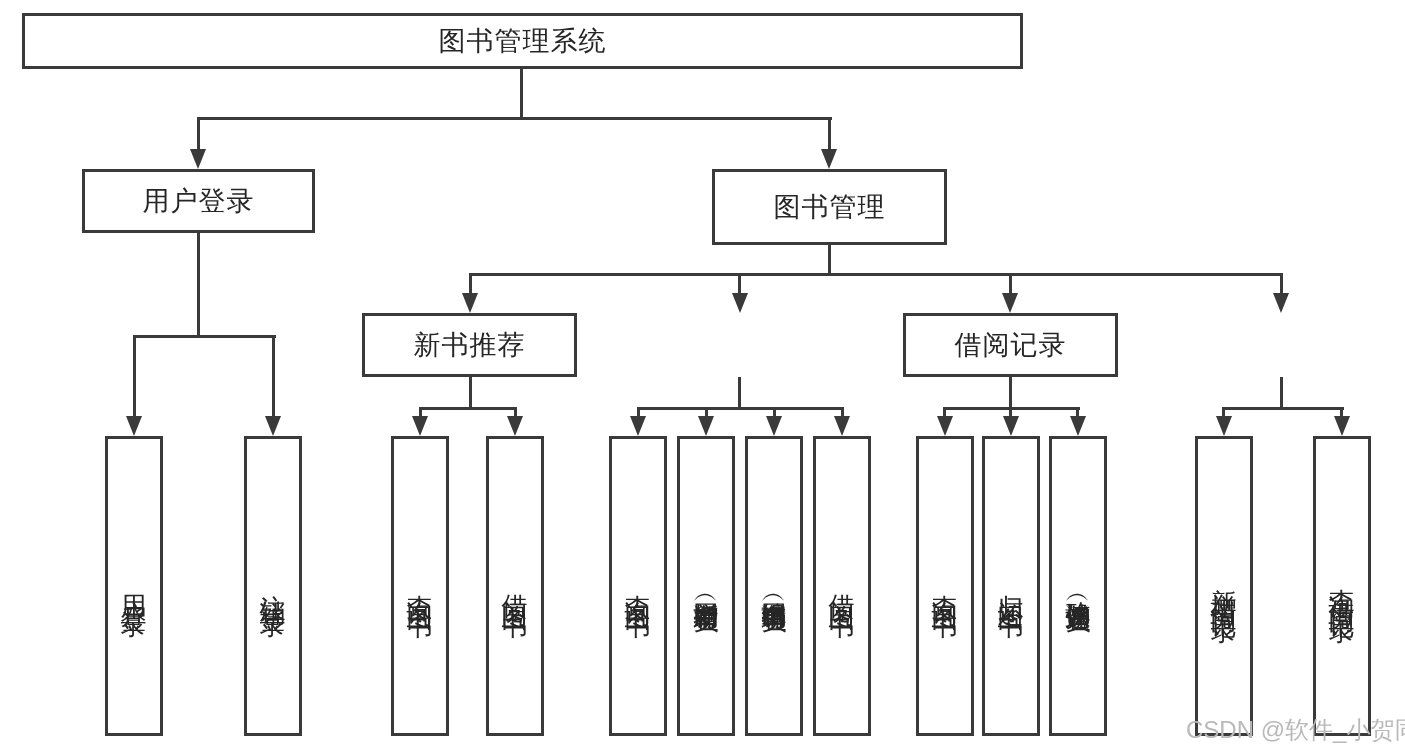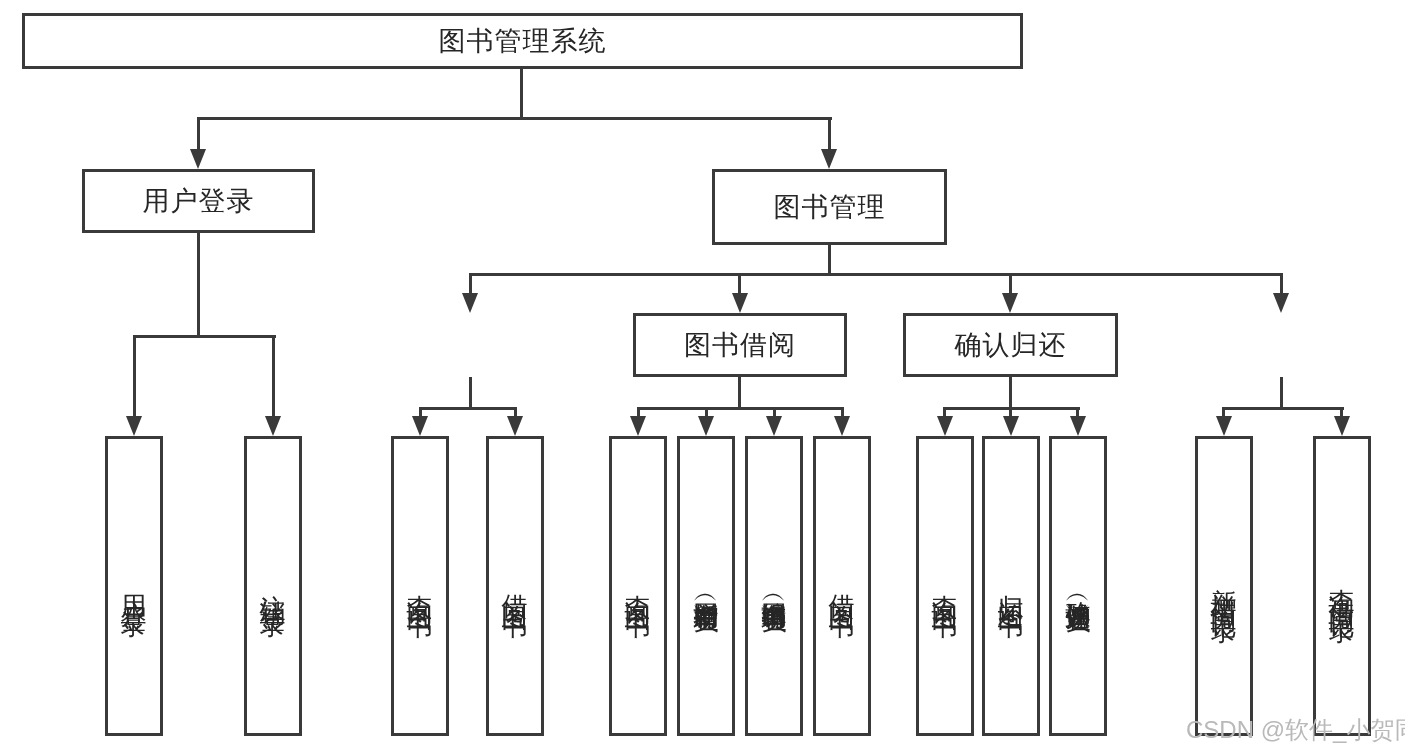--- a/index.html
+++ b/index.html
@@ -76,22 +76,22 @@
   <div class="hline" style="left:469px;top:273px;width:814px;"></div>
   <div class="vline" style="left:469px;top:273px;height:24px;"></div>
   <div class="arrow" style="left:462px;top:293px;"></div>
   <div class="vline" style="left:738px;top:273px;height:24px;"></div>
   <div class="arrow" style="left:732px;top:293px;"></div>
   <div class="vline" style="left:1009px;top:273px;height:24px;"></div>
   <div class="arrow" style="left:1002px;top:293px;"></div>
   <div class="vline" style="left:1280px;top:273px;height:24px;"></div>
   <div class="arrow" style="left:1273px;top:293px;"></div>
 
-  <div class="node" style="left:633px;top:313px;width:214px;height:64px;">图书借阅</div>
-  <div class="node" style="left:903px;top:313px;width:215px;height:64px;">确认归还</div>
+  <div class="node" style="left:362px;top:313px;width:215px;height:64px;">新书推荐</div>
+  <div class="node" style="left:903px;top:313px;width:215px;height:64px;">借阅记录</div>
 
   <div class="vline" style="left:469px;top:377px;height:33px;"></div>
   <div class="hline" style="left:419px;top:407px;width:98px;"></div>
   <div class="vline" style="left:419px;top:407px;height:13px;"></div>
   <div class="arrow" style="left:412px;top:416px;"></div>
   <div class="vline" style="left:514px;top:407px;height:13px;"></div>
   <div class="arrow" style="left:507px;top:416px;"></div>
 
   <div class="vline" style="left:738px;top:377px;height:33px;"></div>
   <div class="hline" style="left:637px;top:407px;width:207px;"></div>

